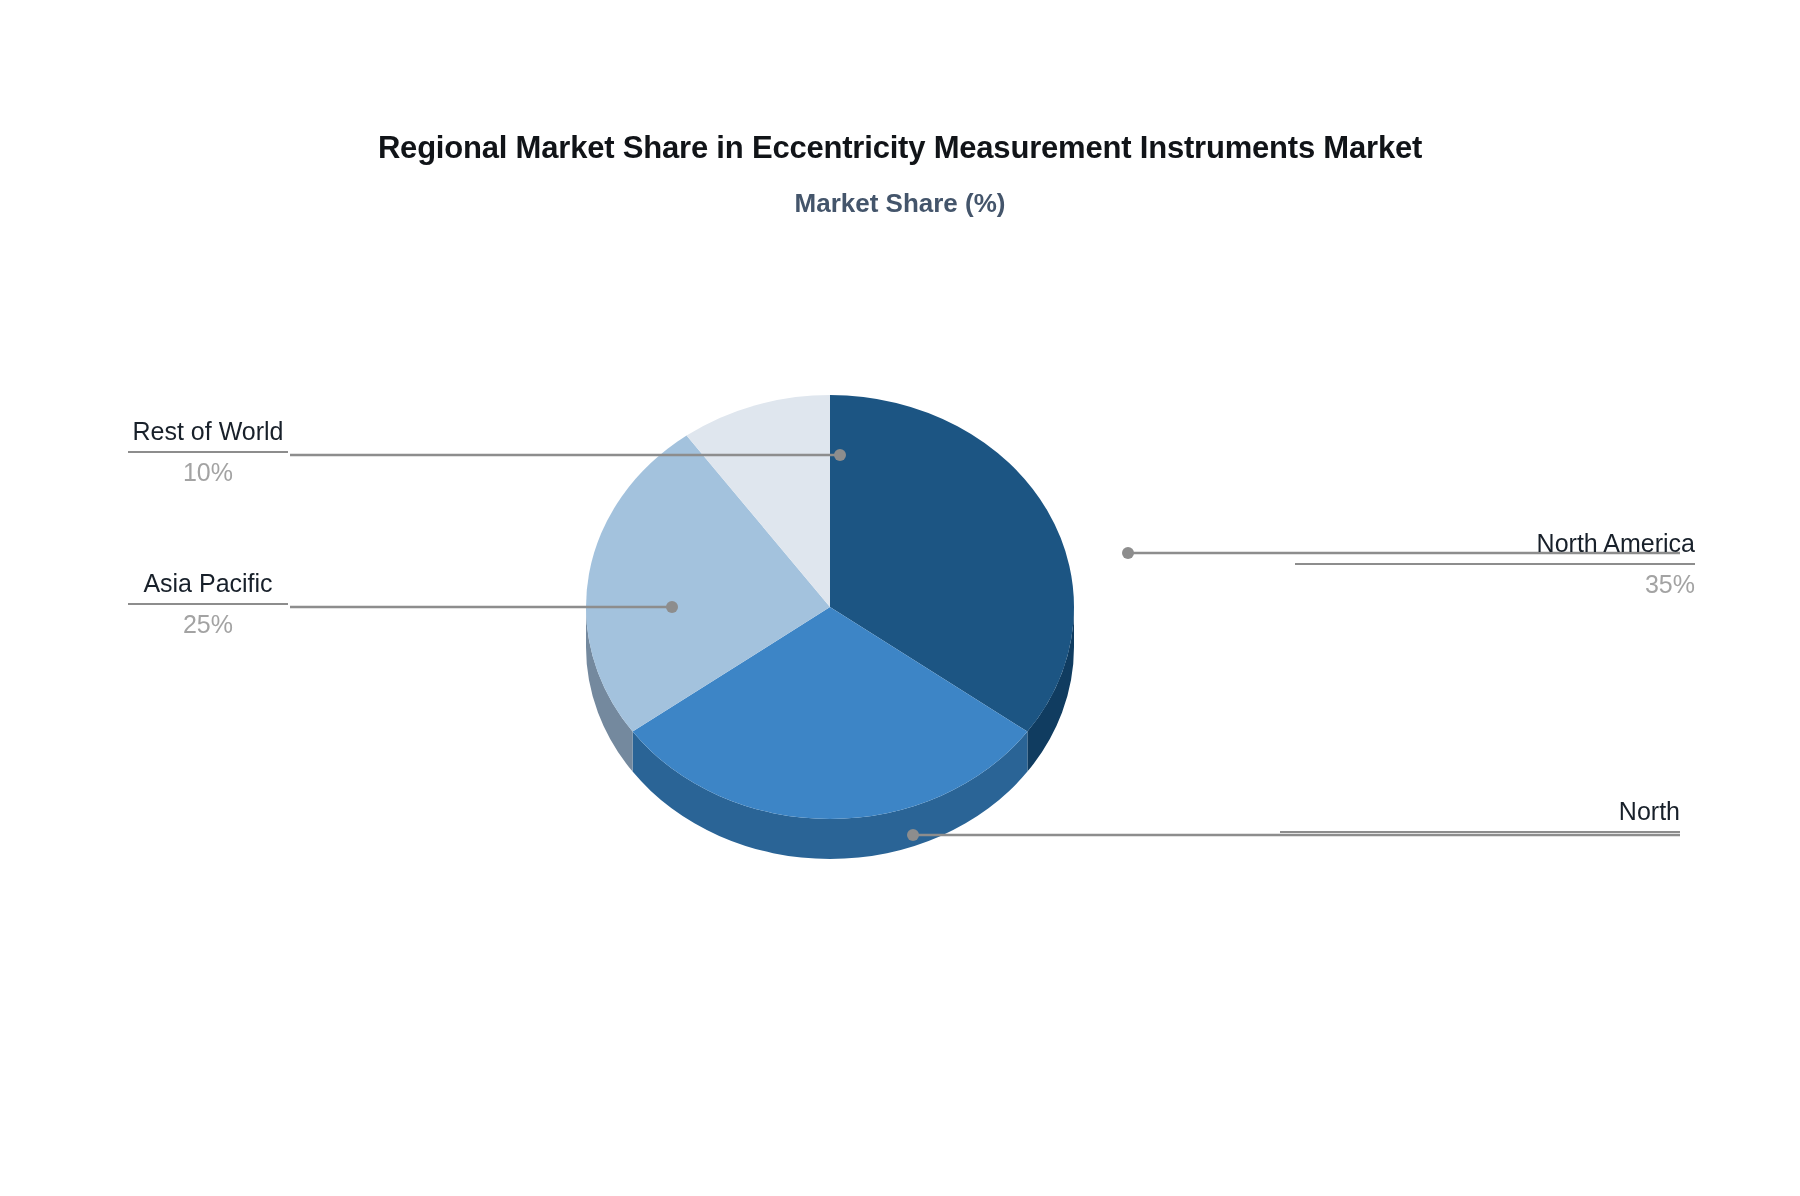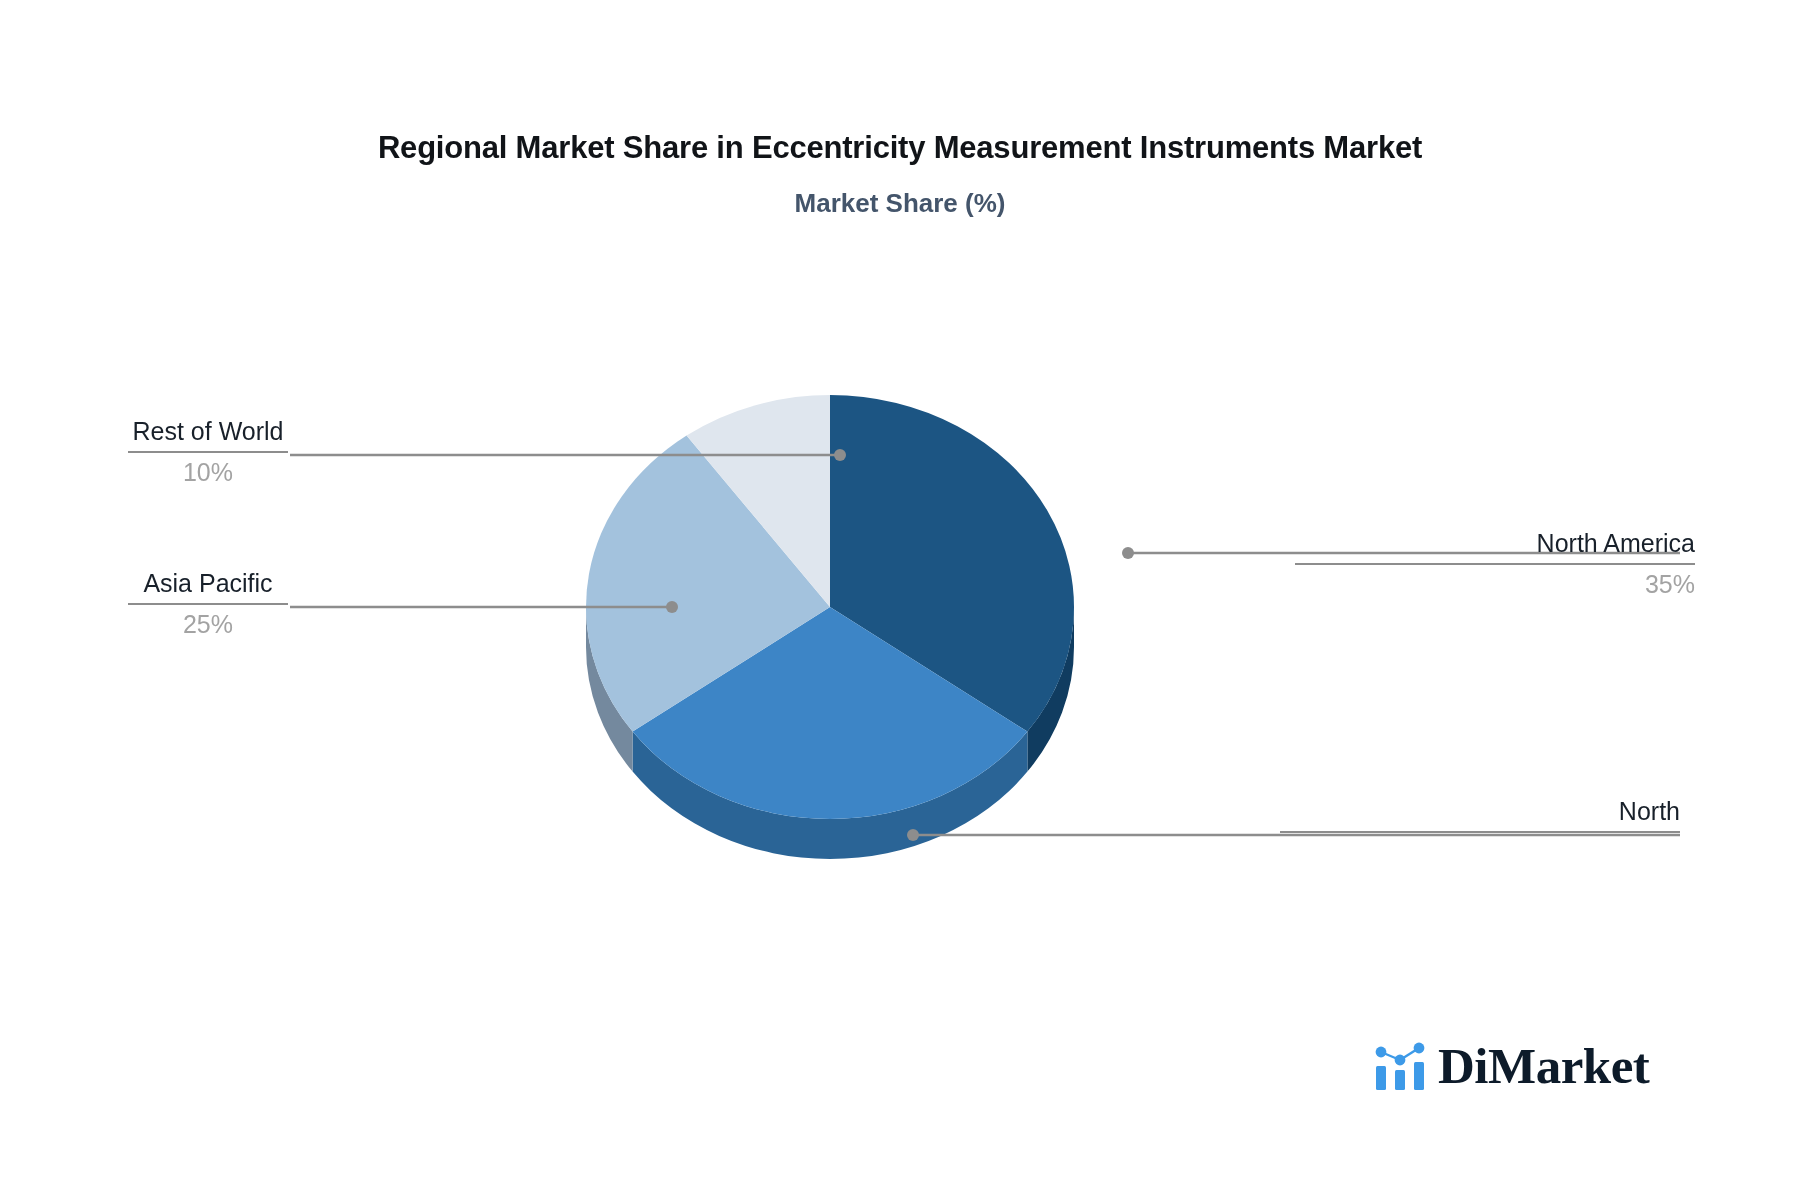--- a/index.html
+++ b/index.html
@@ -172,27 +172,14 @@
     <div class="cl-name">North America</div>
     <div class="cl-rule"></div>
     <div class="cl-value">35%</div>
   </div>
 
   <div class="callout right" id="callout-europe">
     <div class="cl-name">North</div>
     <div class="cl-rule"></div>
   </div>
 
-  <div id="logo">
-    <svg id="logo-icon" width="54" height="52" viewBox="0 0 54 52">
-      <line x1="7" y1="12" x2="26" y2="20" stroke="#3d9ae8" stroke-width="2.4"></line>
-      <line x1="26" y1="20" x2="45" y2="8" stroke="#3d9ae8" stroke-width="2.4"></line>
-      <circle cx="7" cy="12" r="5.4" fill="#3d9ae8"></circle>
-      <circle cx="26" cy="20" r="5.4" fill="#3d9ae8"></circle>
-      <circle cx="45" cy="8" r="5.4" fill="#3d9ae8"></circle>
-      <rect x="2" y="26" width="10" height="24" rx="1.5" fill="#3d9ae8"></rect>
-      <rect x="21" y="30" width="10" height="20" rx="1.5" fill="#3d9ae8"></rect>
-      <rect x="40" y="22" width="10" height="28" rx="1.5" fill="#3d9ae8"></rect>
-    </svg>
-    <span id="logo-text">DiMarket</span>
-  </div>
 
 </div>
 
 </body></html>

